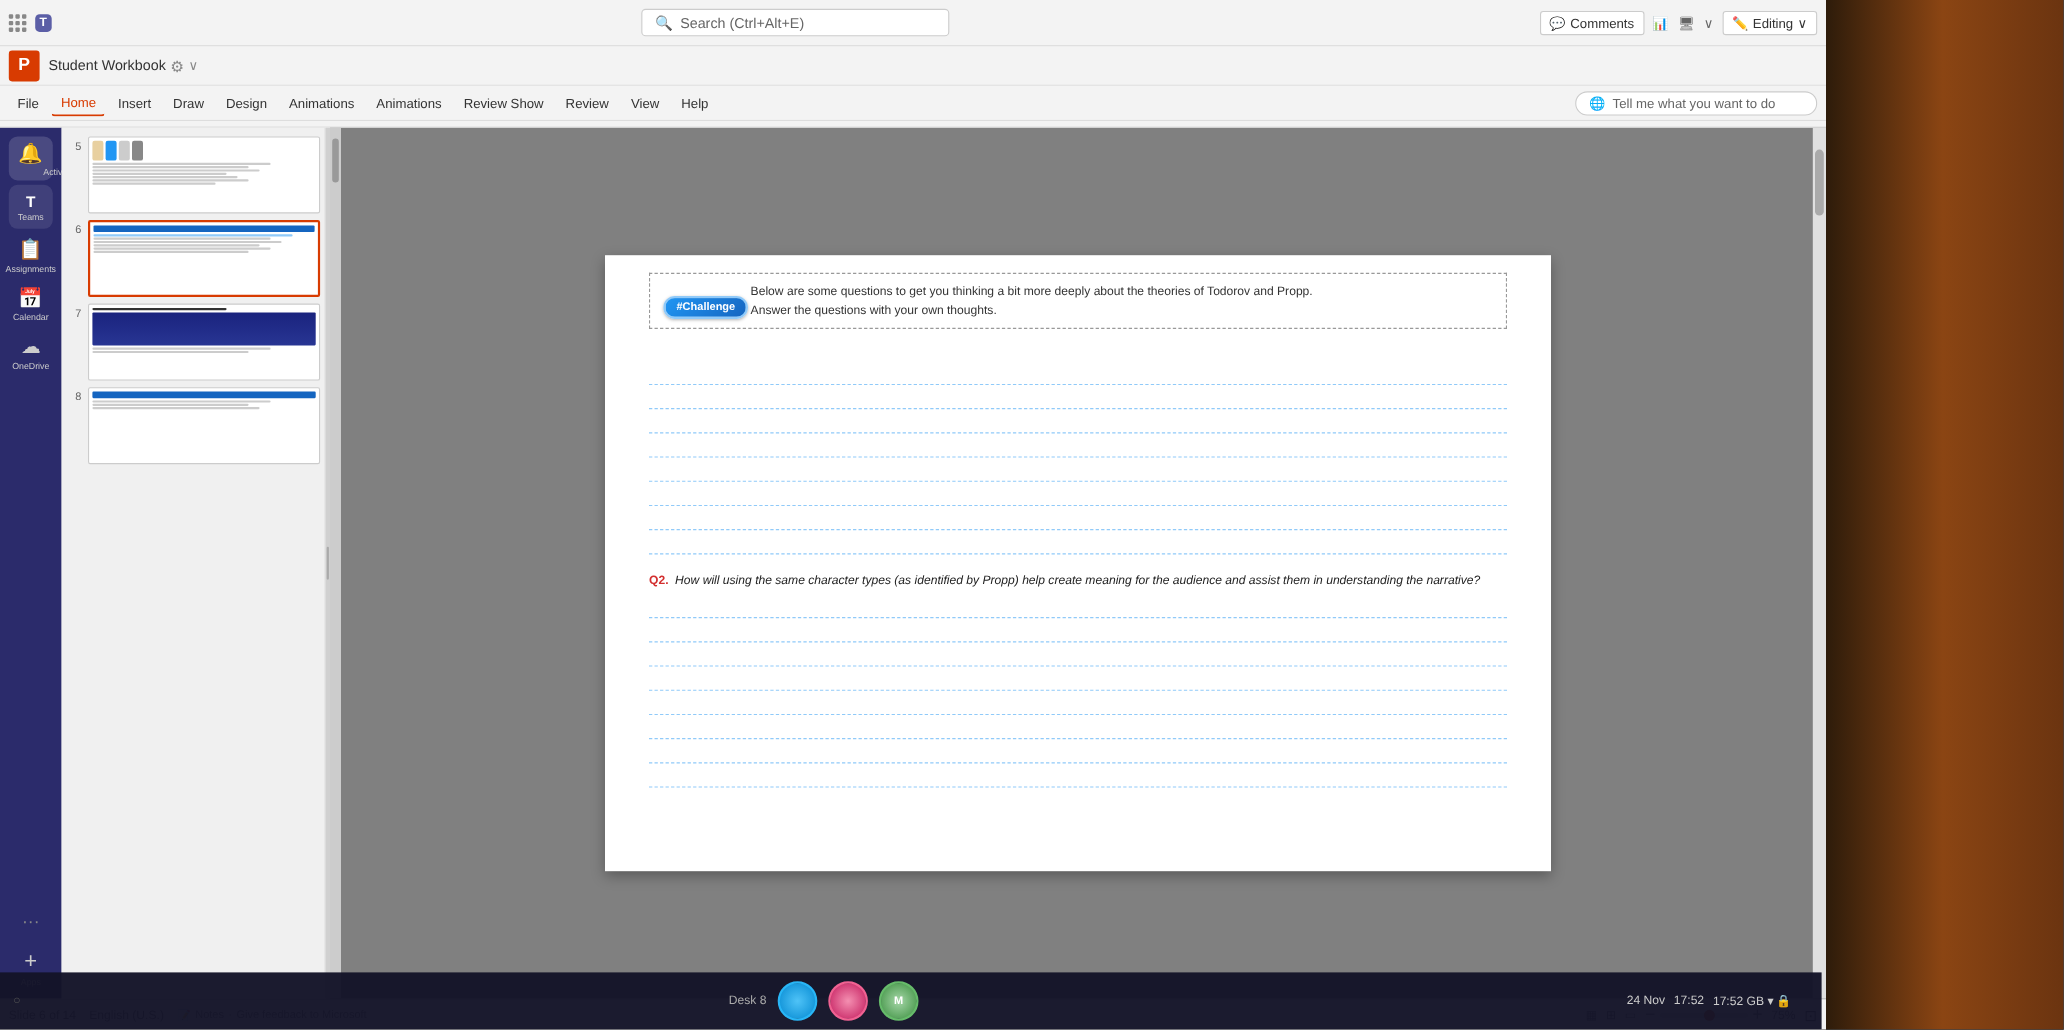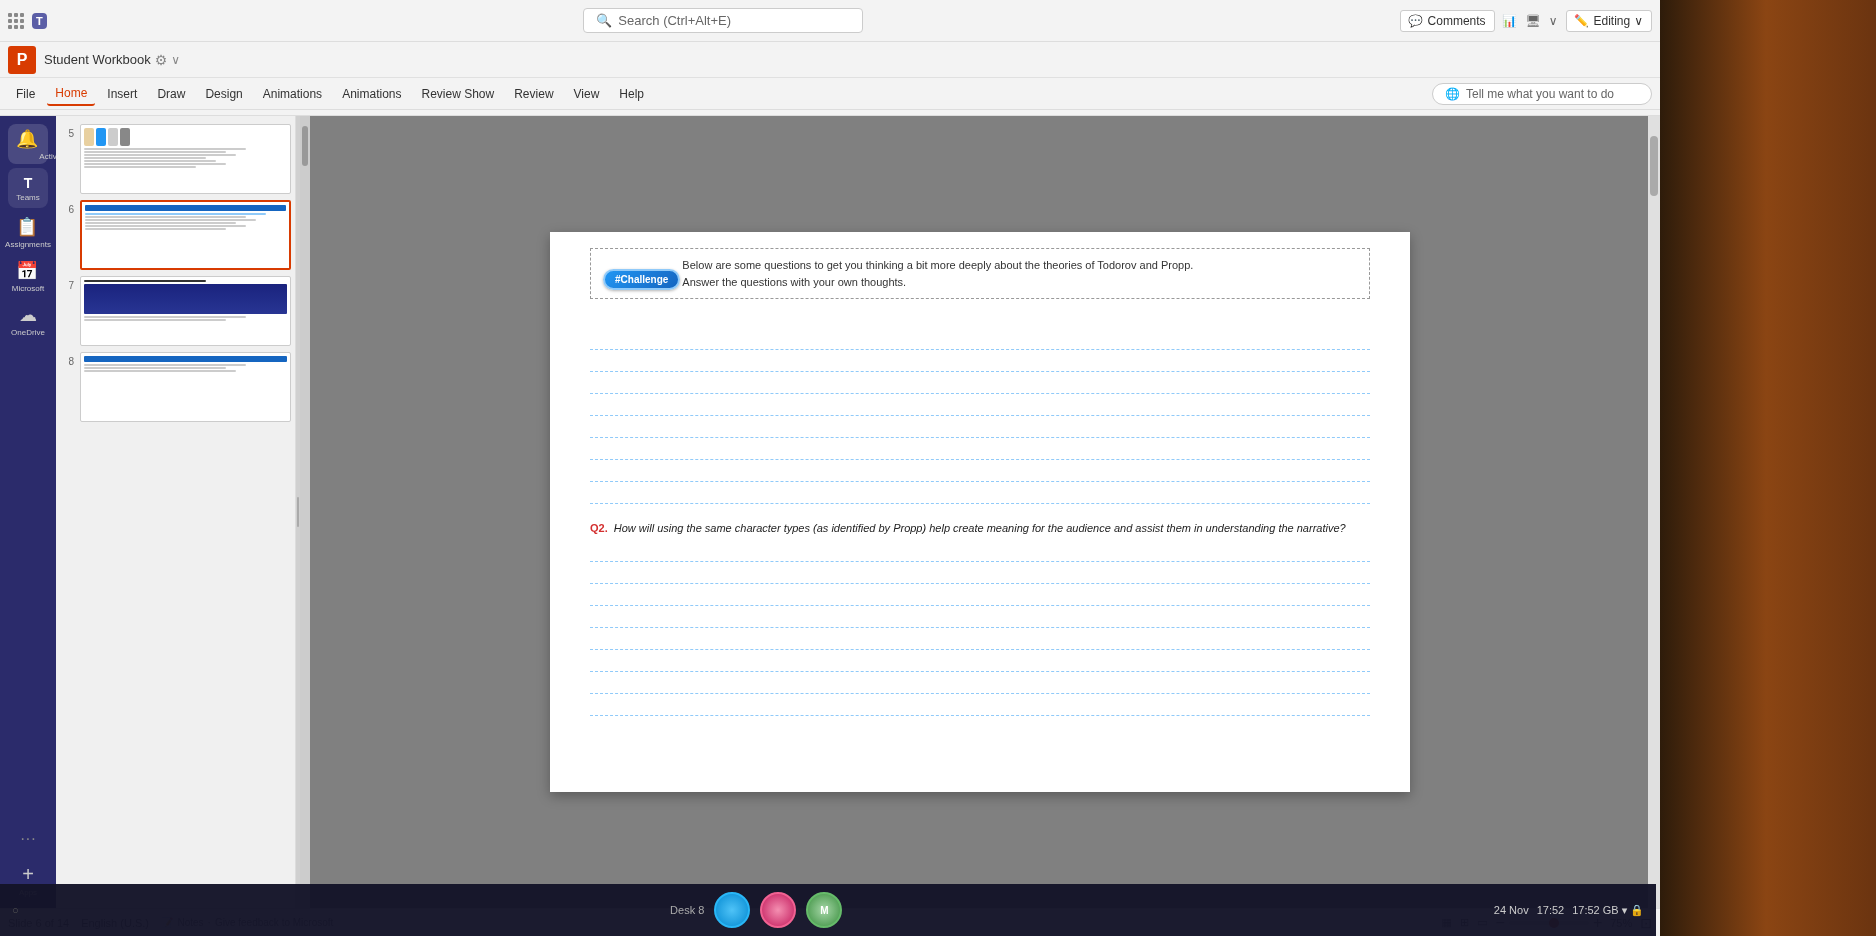--- a/index.html
+++ b/index.html
@@ -447,21 +447,21 @@
       gap: 10px;
     }
 
     .taskbar-left {
       padding-left: 12px;
       font-size: 10px;
       color: #888;
     }
 
     .taskbar-right {
-      padding-right: 12px;
+      padding-right: 27px;
       font-size: 11px;
       color: #ccc;
       display: flex;
       align-items: center;
       gap: 8px;
     }
 
     .taskbar-circle {
       width: 36px;
       height: 36px;
@@ -578,21 +578,21 @@
       <div class="teams-nav-icon" style="background:rgba(255,255,255,0.1);">
         <span class="icon-sym" style="font-size:14px;font-weight:bold;color:white;">T</span>
         <span style="font-size:8px;color:#ccc;">Teams</span>
       </div>
       <div class="teams-nav-icon">
         <span class="icon-sym">📋</span>
         <span style="font-size:8px;color:#ccc;text-align:right;">Assignments</span>
       </div>
       <div class="teams-nav-icon">
         <span class="icon-sym">📅</span>
-        <span style="font-size:8px;color:#ccc;">Microsoft</span>
+        <span style="font-size:8px;color:#ccc;">Calendar</span>
       </div>
       <div class="teams-nav-icon">
         <span class="icon-sym">☁</span>
         <span style="font-size:8px;color:#ccc;">OneDrive</span>
       </div>
       <div class="teams-nav-spacer"></div>
       <div style="font-size:16px;color:#888;cursor:pointer;margin-bottom:8px;">···</div>
       <div class="teams-nav-icon">
         <span class="icon-sym" style="font-size:20px;">+</span>
         <span style="font-size:8px;color:#ccc;">Apps</span>

